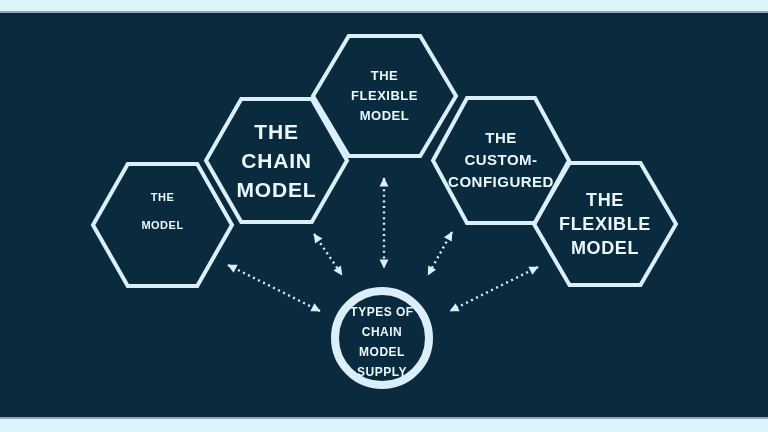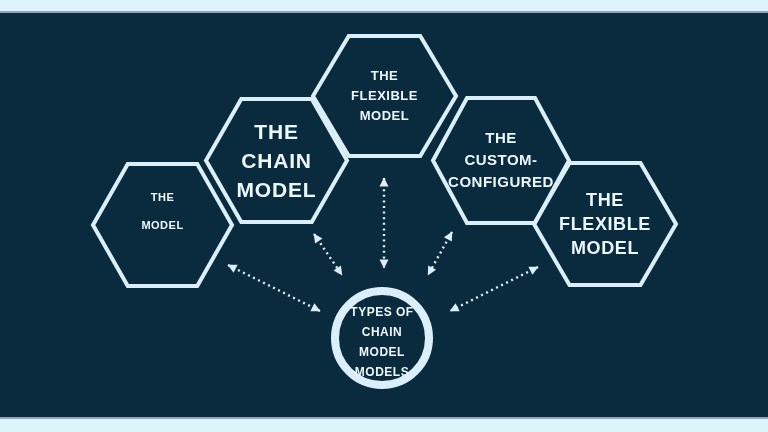--- a/index.html
+++ b/index.html
@@ -109,14 +109,14 @@
 <div class="label lbl-flexible">
   <span>THE</span>
   <span>FLEXIBLE</span>
   <span>MODEL</span>
 </div>
 
 <div class="label lbl-center">
   <span>TYPES OF</span>
   <span>CHAIN</span>
   <span>MODEL</span>
-  <span>MODELS</span>
+  <span>SUPPLY</span>
 </div>
 
 </body></html>

